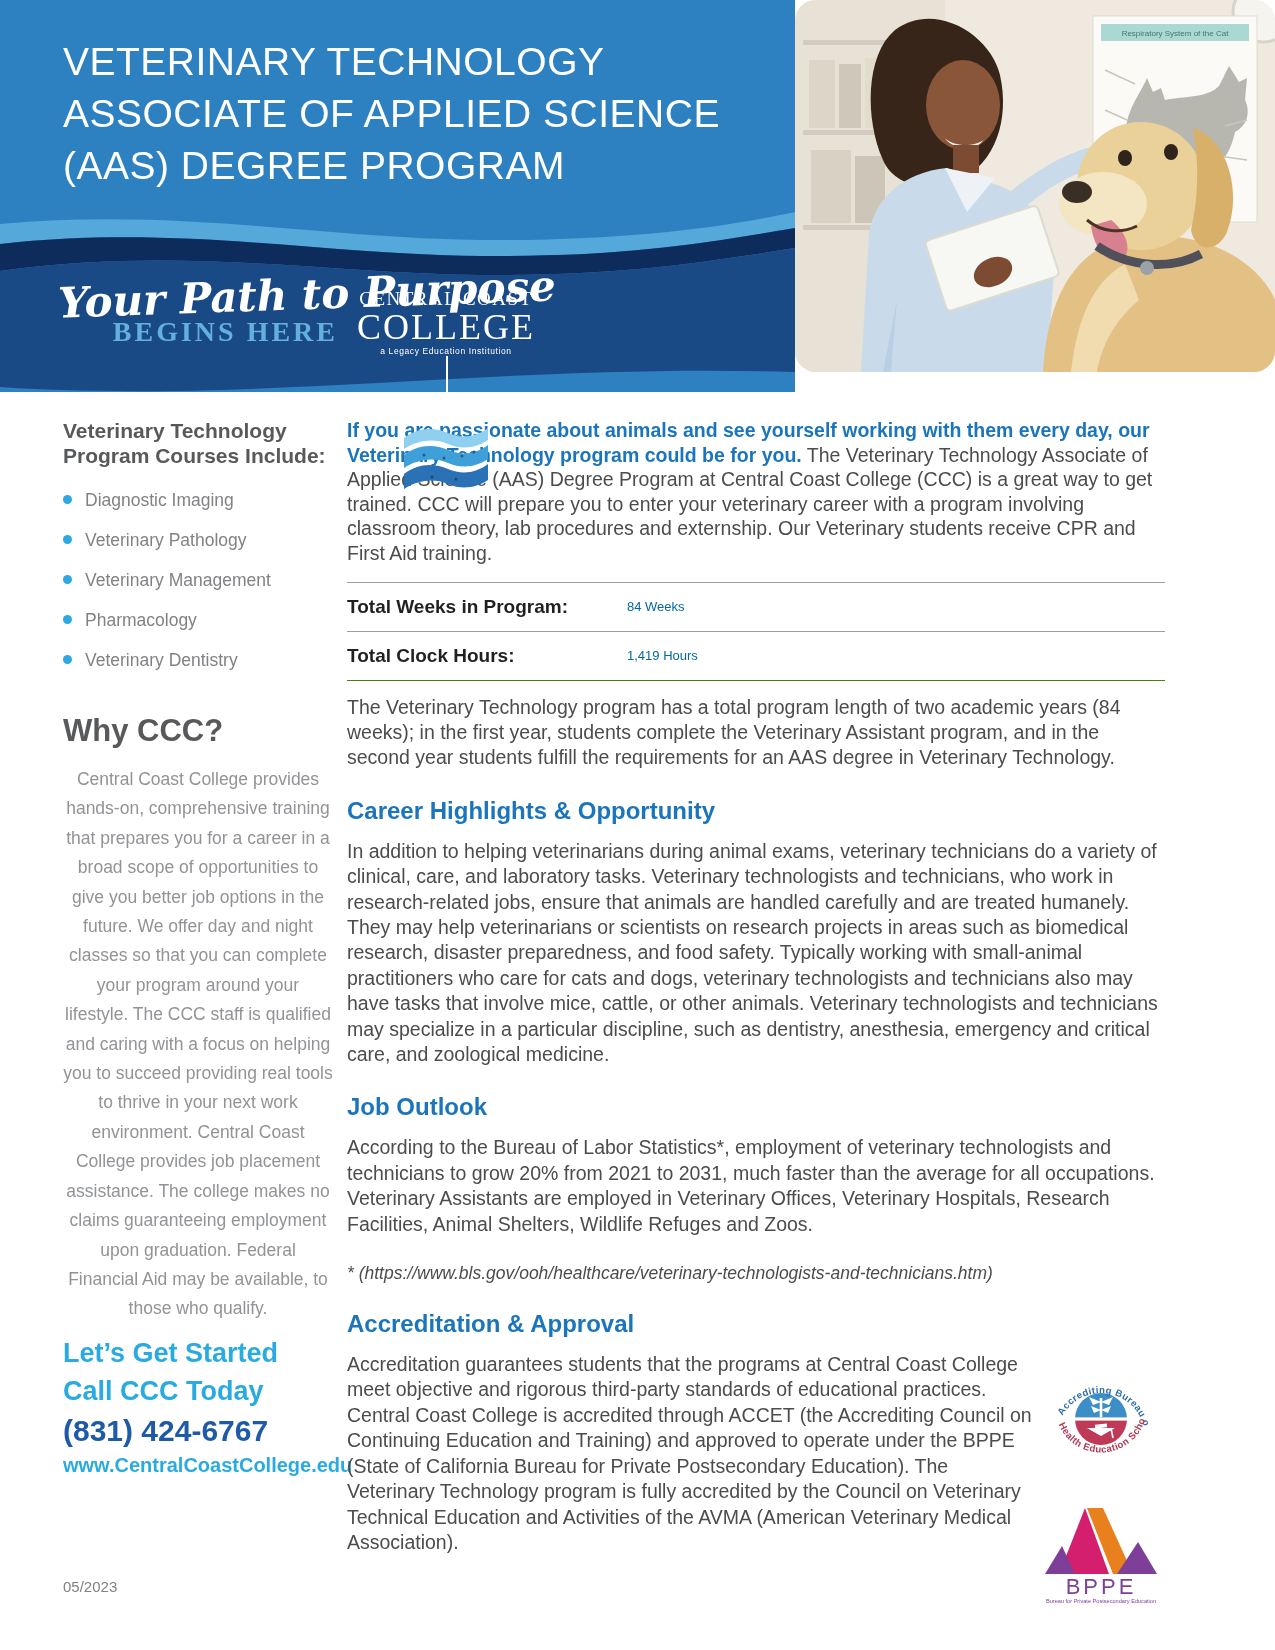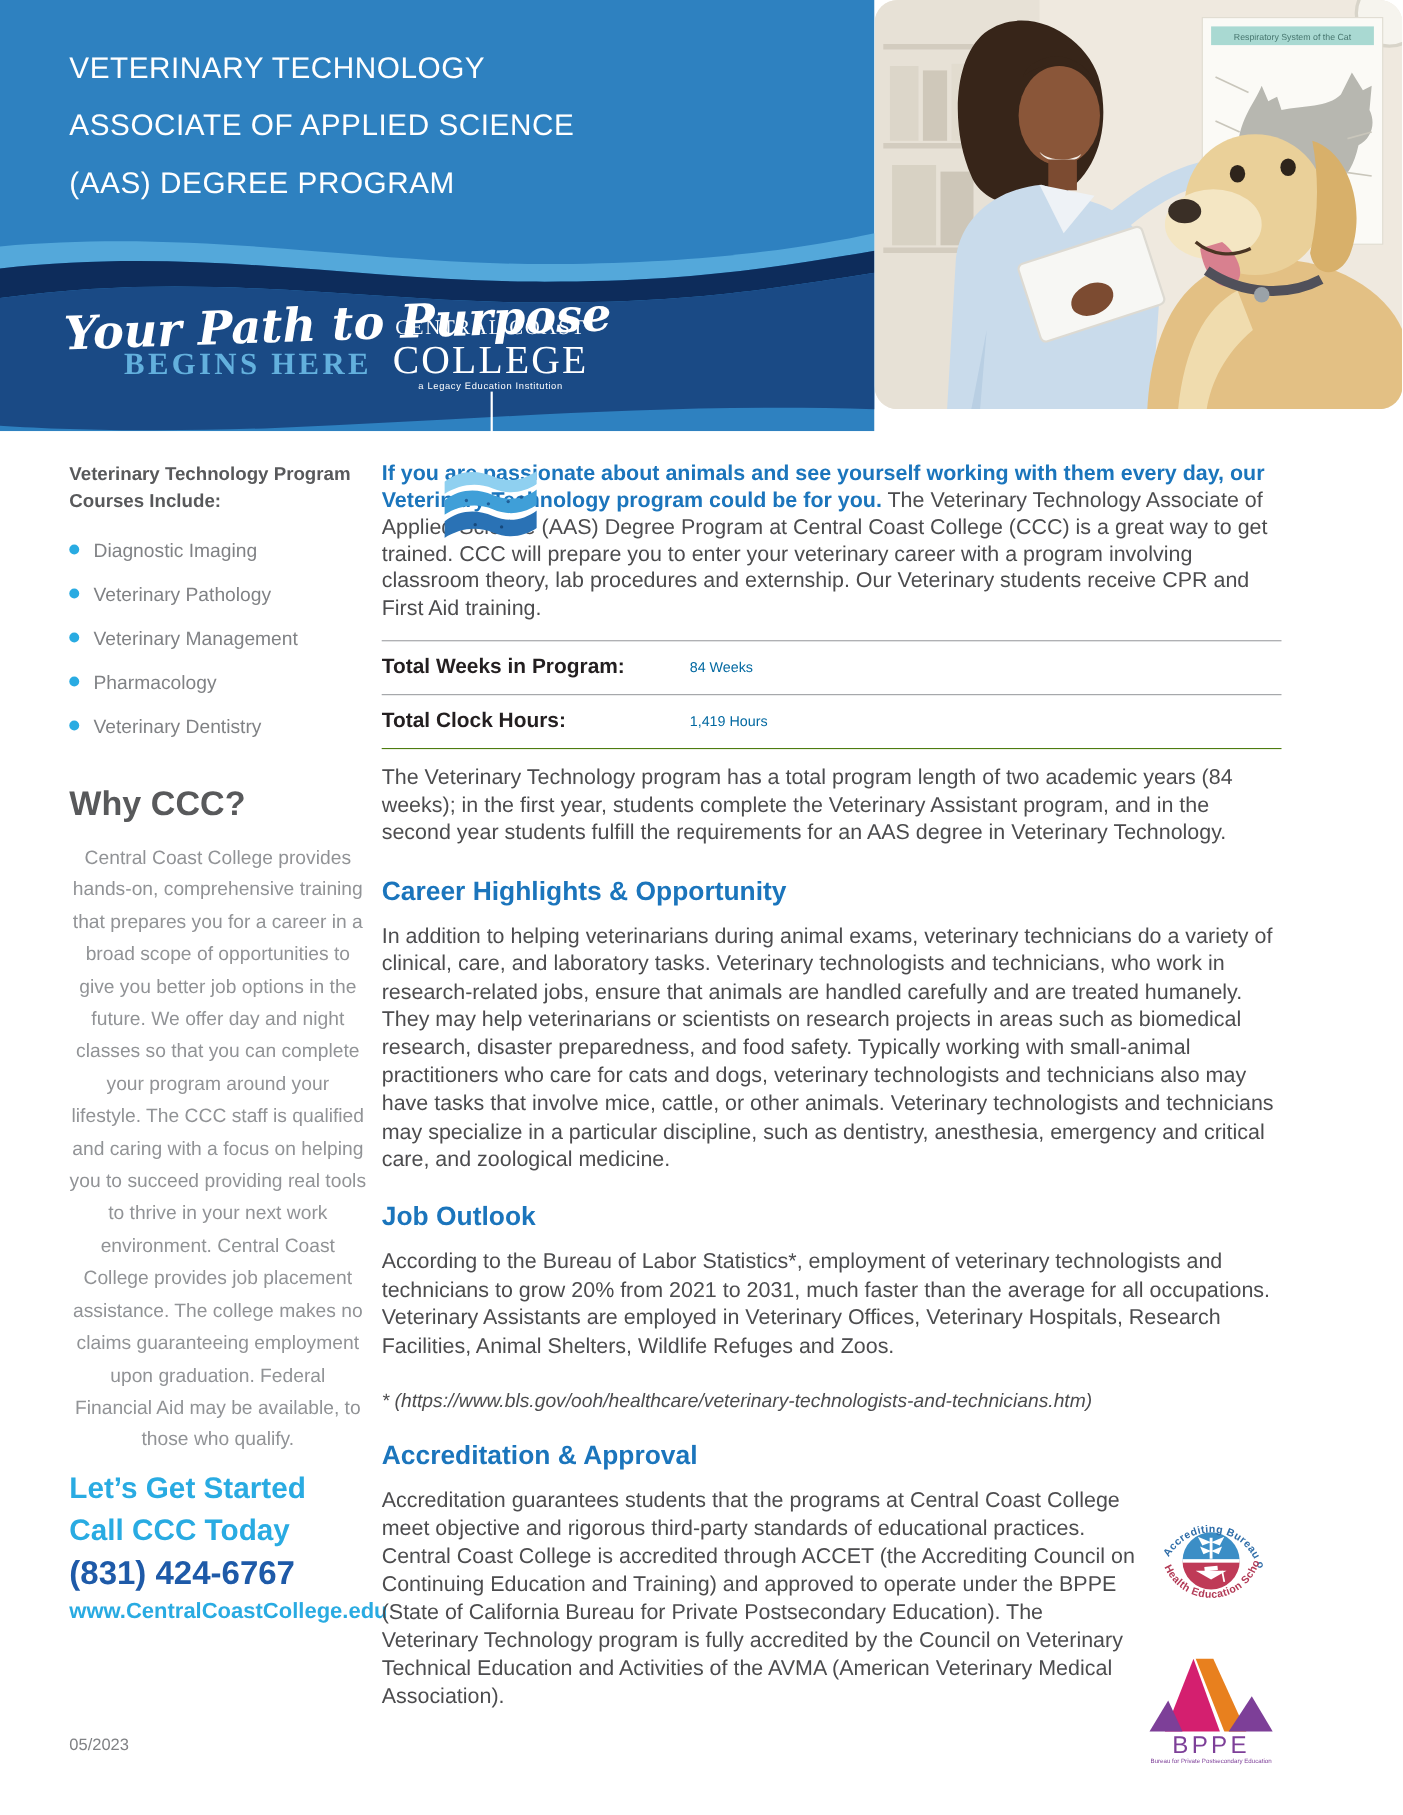--- a/index.html
+++ b/index.html
@@ -4,42 +4,42 @@
 <style>
   * { margin:0; padding:0; box-sizing:border-box; }
   body { background:#ffffff; font-family:"Liberation Sans", sans-serif; }
   .page { position:relative; width:1275px; height:1650px; background:#ffffff; overflow:hidden; }
 
   
   .header { position:relative; width:1275px; height:392px; }
   .header-left { position:absolute; left:0; top:0; width:795px; height:392px; }
   .header-left svg { display:block; }
   .header-title { position:absolute; left:63px; top:36px; color:#ffffff;
-    font-size:27px; line-height:52px; font-weight:400; letter-spacing:0.5px; }
+    font-size:39px; line-height:52px; font-weight:400; letter-spacing:0.5px; }
   .header-title span { display:block; }
   .tagline { position:absolute; left:58px; top:272px; width:280px; text-align:center; }
   .tagline-script { font-family:"DejaVu Serif", serif; font-style:italic; font-weight:bold;
     color:#ffffff; font-size:42px; line-height:46px; white-space:nowrap; transform:rotate(-2deg); display:inline-block; }
   .tagline-sub { font-family:"Liberation Serif", serif; color:#63b0dd; font-size:28px;
     letter-spacing:3px; font-weight:bold; text-align:right; margin-top:-2px; }
   .ccc-logo { position:absolute; left:357px; top:288px; display:flex; align-items:center;flex-direction:column; }
   .ccc-logo-text { text-align:center; color:#ffffff; }
   .ccc-line1 { font-family:"Liberation Serif", serif; font-size:19px; letter-spacing:1.5px; }
   .ccc-line2 { font-family:"Liberation Serif", serif; font-size:36px; letter-spacing:2px; line-height:34px; }
   .ccc-line3 { font-size:8.5px; letter-spacing:0.6px; margin-top:2px; }
   .ccc-divider { width:2px; height:66px; background:#ffffff; margin:0 12px 0 14px; }
   .photo { position:absolute; left:795px; top:0; width:480px; height:372px; overflow:hidden;border-radius:21px; }
 
   
   .content { display:flex; padding:26px 110px 0 63px; gap:14px; }
   .sidebar { width:270px; flex:0 0 270px; }
   .main { flex:1; min-width:0; }
 
   
-  .courses-heading { color:#58595b; font-size:17px; font-weight:bold; line-height:25px; }
+  .courses-heading { color:#58595b; font-size:21px; font-weight:bold; line-height:25px; }
   .courses-list { list-style:none; margin-top:22px; }
   .courses-list li { position:relative; padding-left:22px; color:#808285; font-size:17.5px; margin-bottom:19px; }
   .courses-list li .bullet { position:absolute; left:0; top:5px; width:9px; height:9px; border-radius:50%; background:#29abe2; }
   .why-heading { color:#58595b; font-size:31px; font-weight:bold; margin-top:42px; }
   .why-text { color:#919396; font-size:17.5px; line-height:29.4px; margin-top:16px;text-align:center; }
   .cta { margin-top:10px; }
   .cta-line { color:#29abe2; font-size:27px; font-weight:bold; line-height:38px; }
   .phone { color:#1e5aa8; font-size:30px; font-weight:bold; margin-top:4px; }
   .website { color:#29abe2; font-size:20px; font-weight:bold; margin-top:6px; text-decoration:none; display:inline-block; }
   .date { position:absolute; left:63px; top:1578px; color:#808285; font-size:15px; }

